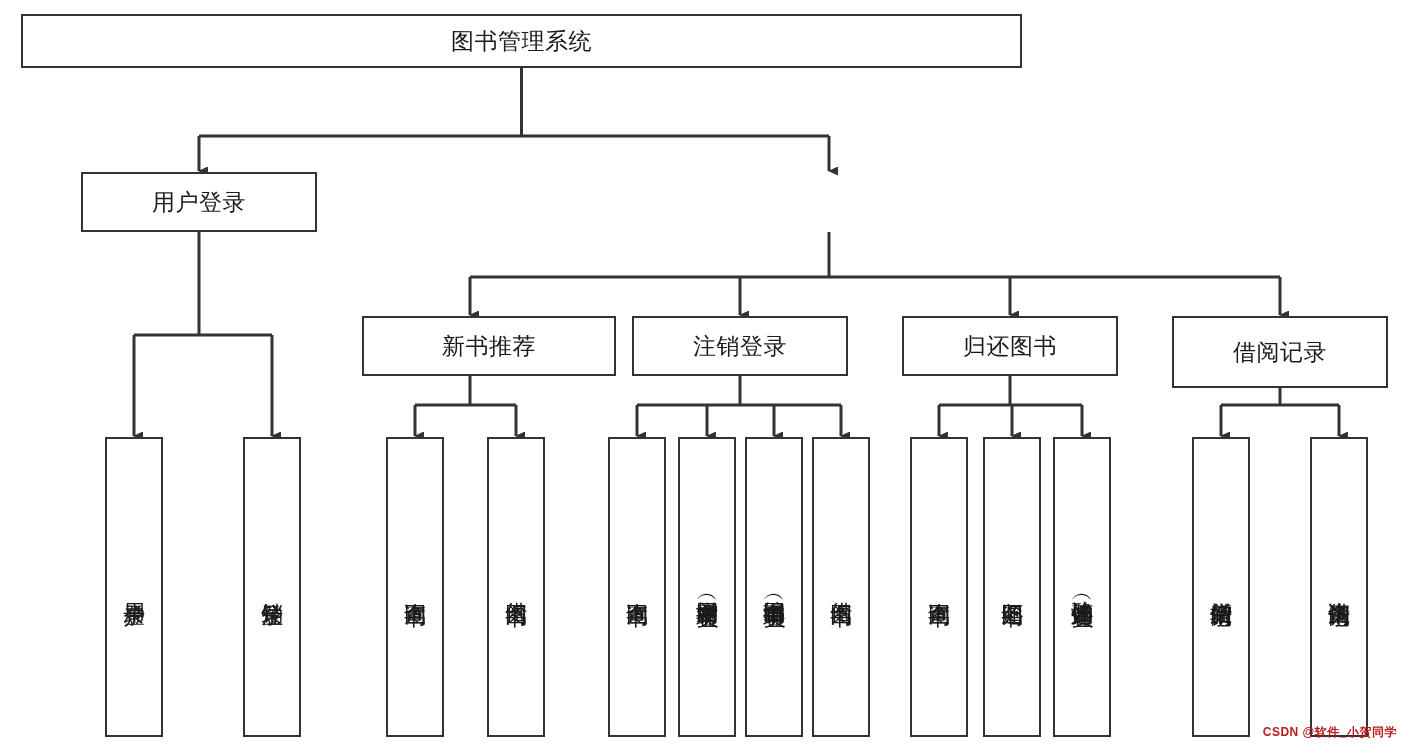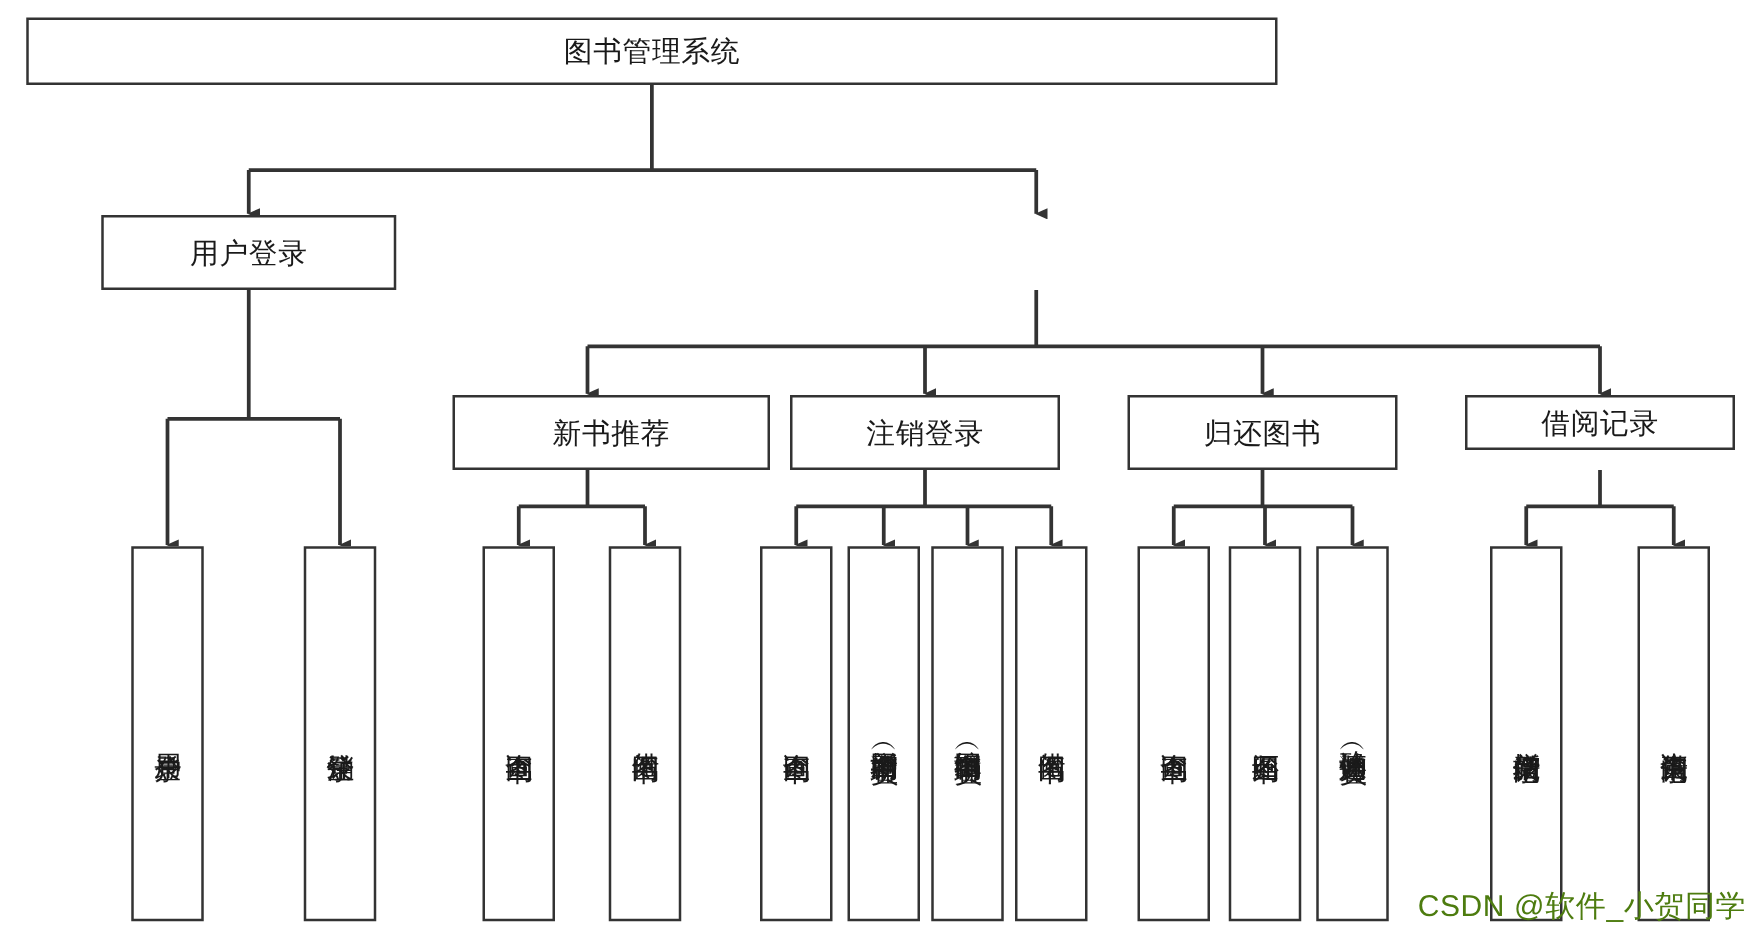--- a/index.html
+++ b/index.html
@@ -51,25 +51,26 @@
     writing-mode: vertical-rl;
     text-orientation: upright;
     line-height: 1.12;
     letter-spacing: 1px;
     white-space: nowrap;
   }
   .watermark {
     position: absolute;
     right: 8px;
     bottom: 6px;
-    font-size: 24px;
-    color: #4d7c0f;
+    font-size: 12px;
+    color: #b91c1c;
     white-space: nowrap;
     letter-spacing: 0.5px;
     pointer-events: none;
+    font-weight: bold;
   }
 </style>
 </head>
 <body>
 
 <div id="diagram-root">
 
   <svg class="diagram-canvas" viewBox="0 0 1405 747" xmlns="http://www.w3.org/2000/svg">
     <defs>
       <marker id="arrowhead" markerWidth="9" markerHeight="10" refX="4.5" refY="9" orient="auto" markerUnits="userSpaceOnUse">
@@ -123,21 +124,21 @@
 
   <div class="node-box" style="left: 362px; top: 316px; width: 254px; height: 60px;">
     <span class="node-label-h">新书推荐</span>
   </div>
   <div class="node-box" style="left: 632px; top: 316px; width: 216px; height: 60px;">
     <span class="node-label-h">注销登录</span>
   </div>
   <div class="node-box" style="left: 902px; top: 316px; width: 216px; height: 60px;">
     <span class="node-label-h">归还图书</span>
   </div>
-  <div class="node-box" style="left: 1172px; top: 316px; width: 216px; height: 44px;">
+  <div class="node-box" style="left: 1172px; top: 316px; width: 216px; height: 72px;">
     <span class="node-label-h">借阅记录</span>
   </div>
 
   <div class="node-box" style="left: 105px; top: 437px; width: 58px; height: 300px;">
     <span class="node-label-v">用户登录</span>
   </div>
   <div class="node-box" style="left: 243px; top: 437px; width: 58px; height: 300px;">
     <span class="node-label-v">注销登录</span>
   </div>
 

